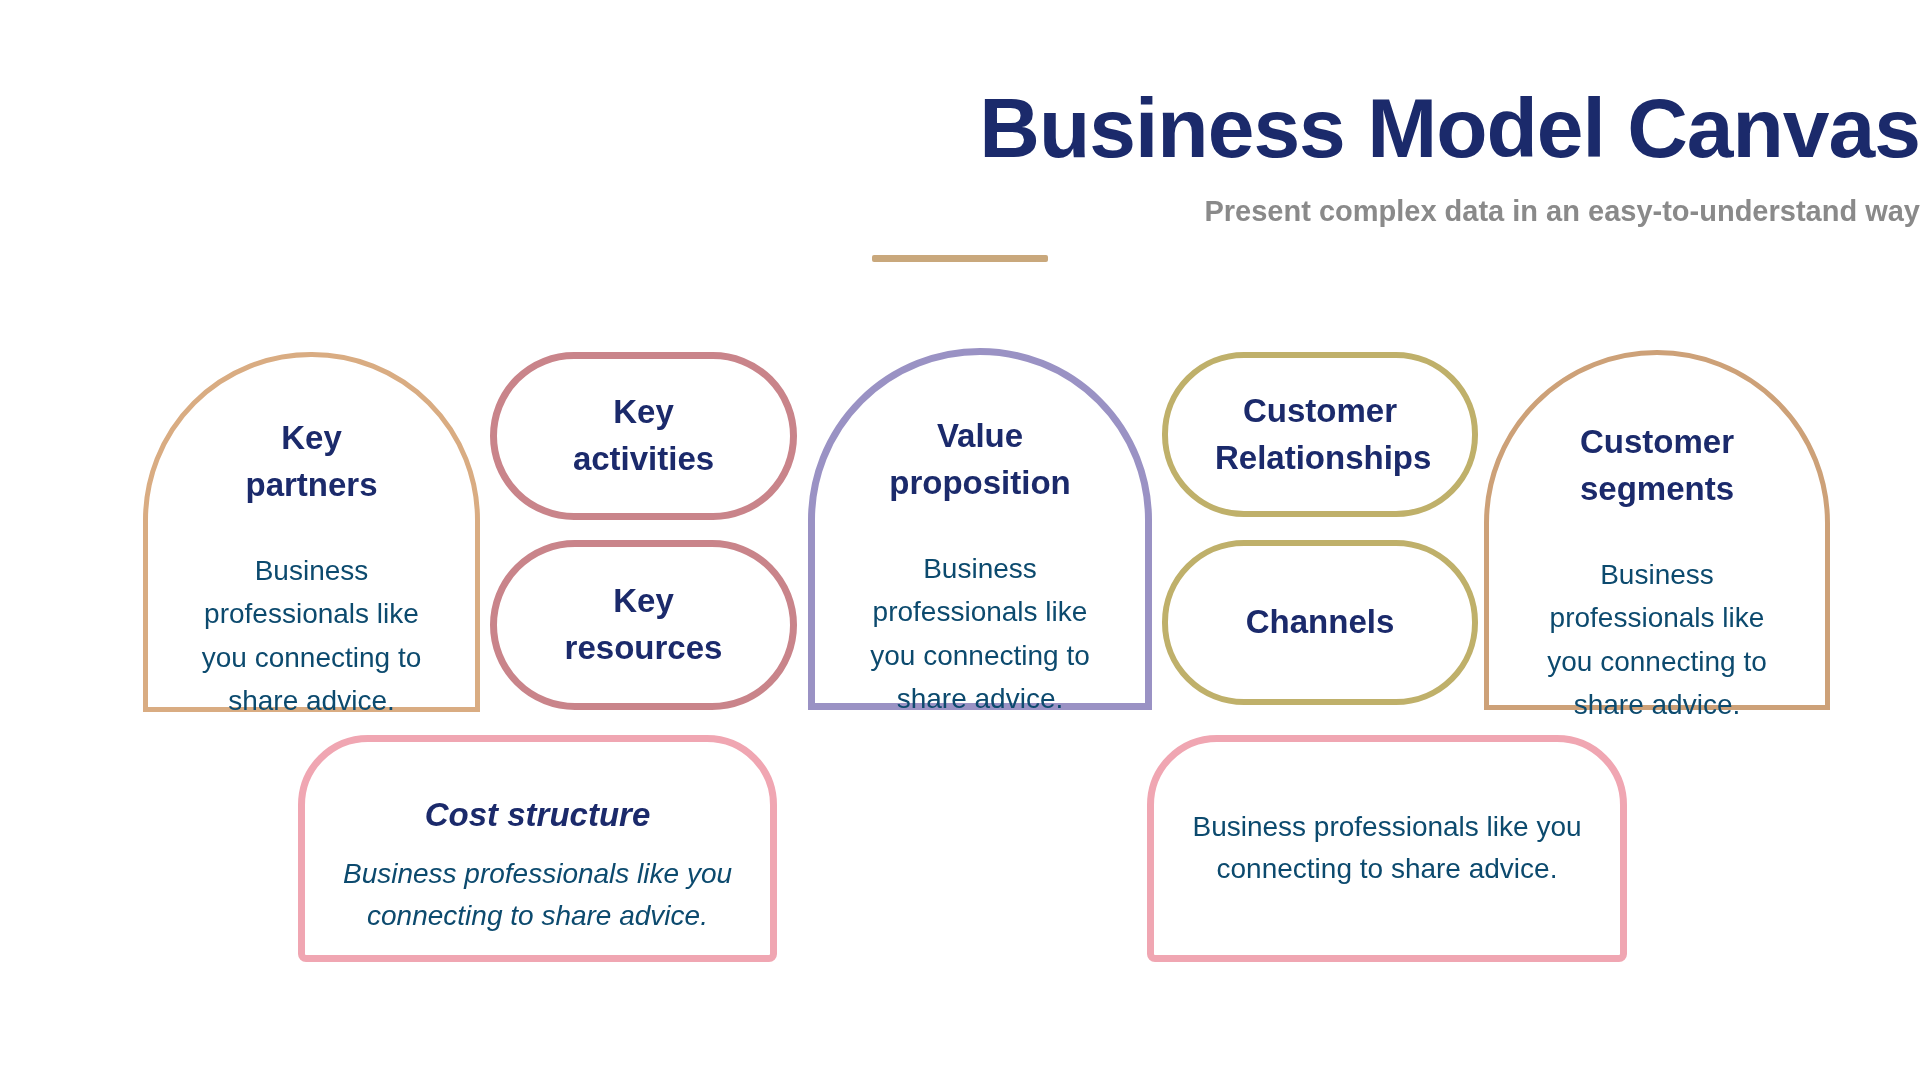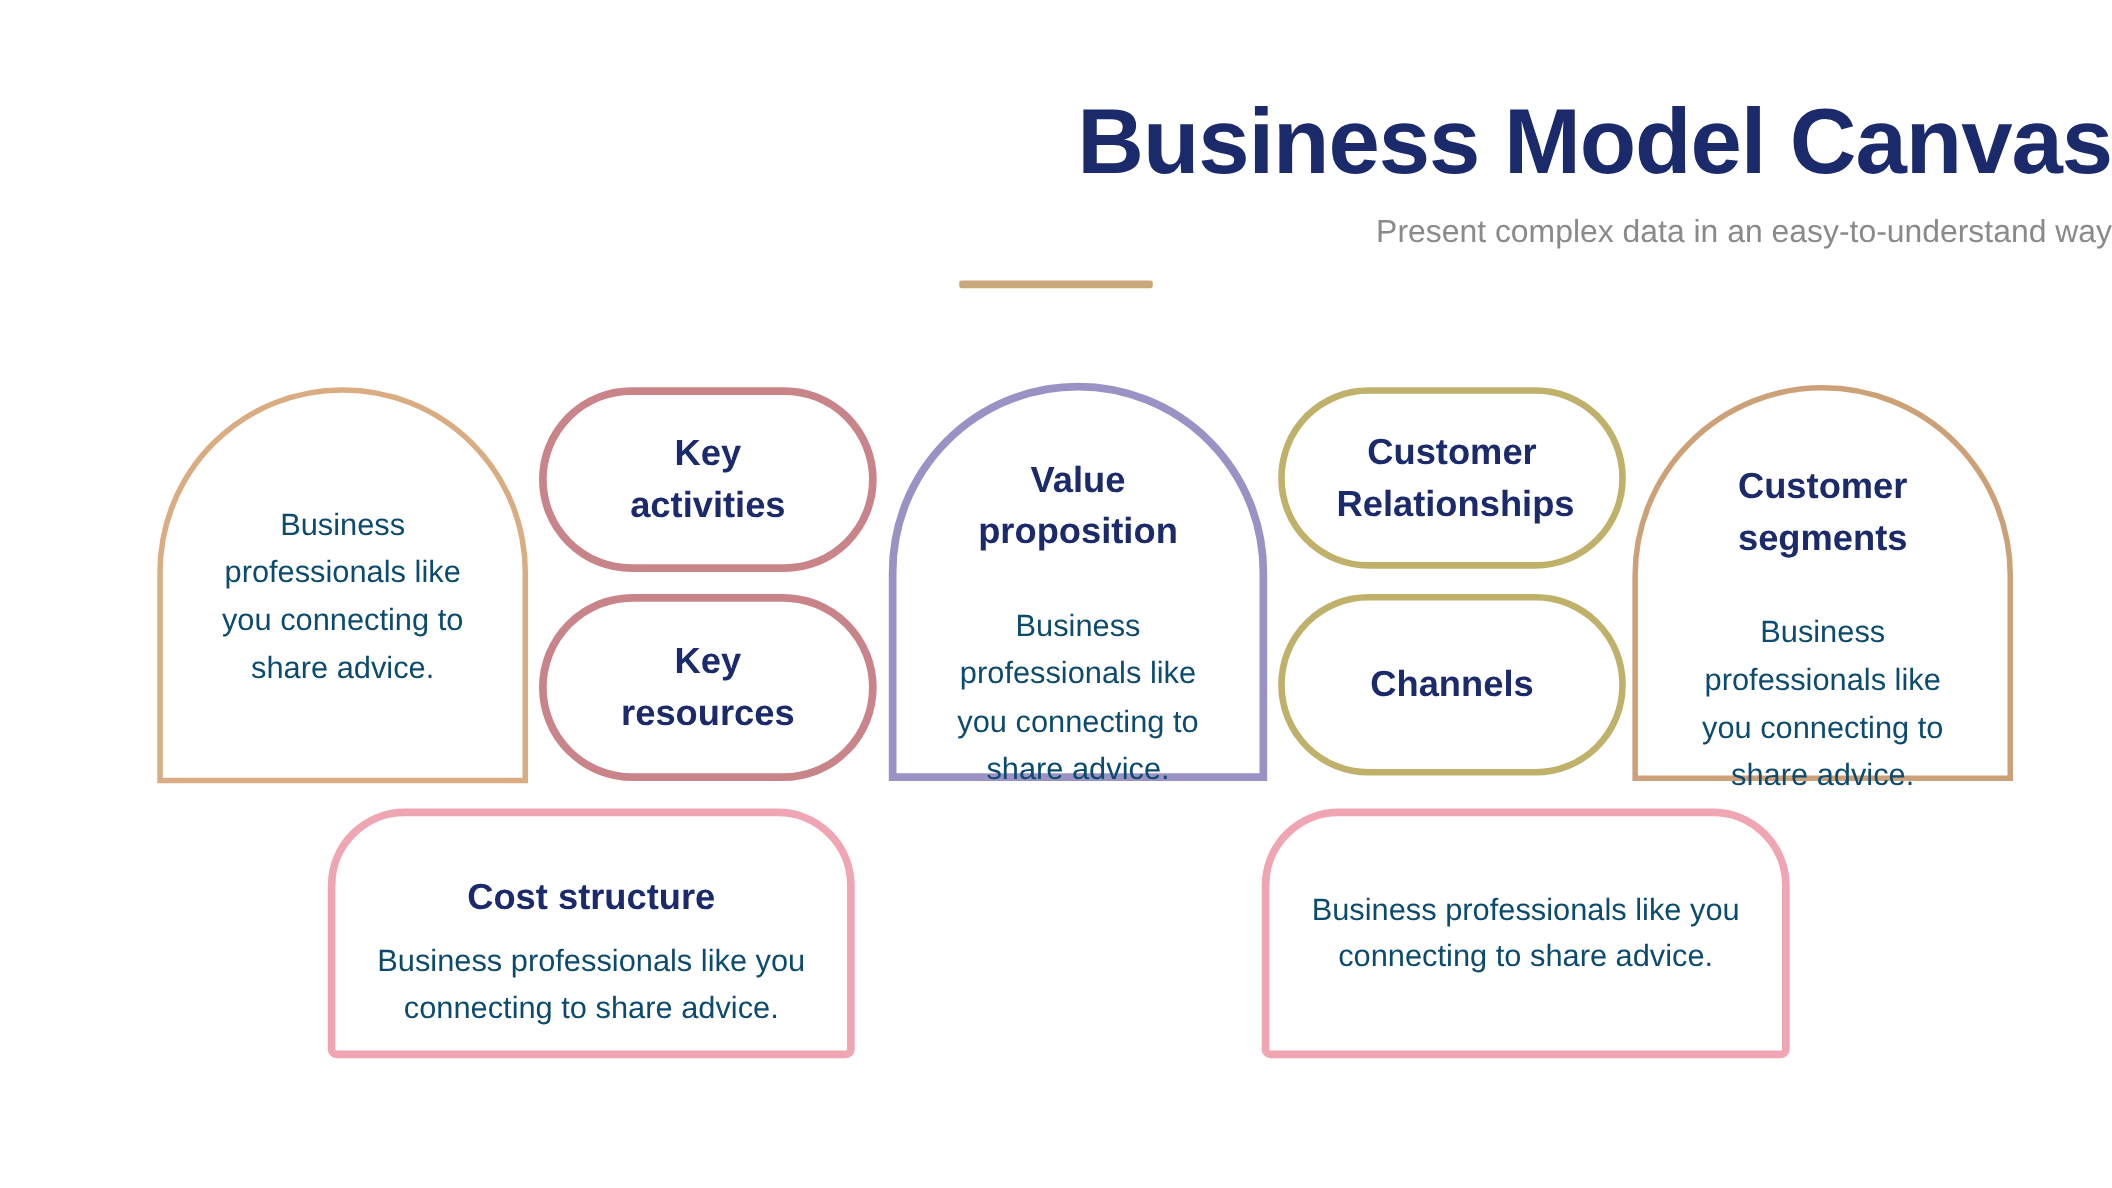--- a/index.html
+++ b/index.html
@@ -18,21 +18,21 @@
     margin: 86px 0 0;
     font-size: 84px;
     font-weight: 700;
     letter-spacing: -1px;
     line-height: 1;
     color: #1B2A6B;
   }
   .page-subtitle {
     margin: 24px 0 0;
     font-size: 29px;
-    font-weight: 400;
+    font-weight: 700;
     line-height: 1.2;
     color: #8A8A8A;
   }
   .divider {
     margin: 26px auto 0;
     width: 176px;
     height: 7px;
     border-radius: 2px;
     background: #C9A87C;
   }
@@ -118,39 +118,41 @@
     border-width: 5px; border-color: #CDA178;
     border-radius: 173px 173px 0 0;
   }
   .customer-segments .label { max-width: 220px; }
   .customer-segments { padding-top: 64px; }
 
   .cost-structure {
     left: 298px; top: 735px; width: 479px; height: 227px;
     border-width: 7px; border-color: #F0A6B2;
     border-radius: 70px 70px 8px 8px;
+    font-style: italic;
   }
   .revenue-streams {
     left: 1147px; top: 735px; width: 480px; height: 227px;
     border-width: 7px; border-color: #F0A6B2;
     border-radius: 70px 70px 8px 8px;
   }
 </style>
 </head>
 <body>
 
 <div class="stage">
 
   <div class="header">
     <h1 class="page-title" style="color: rgb(27, 42, 107);">Business Model Canvas</h1>
     <p class="page-subtitle" style="color: rgb(138, 138, 138);">Present complex data in an easy-to-understand way</p>
     <div class="divider" style="background: rgb(201, 168, 124);"></div>
   </div>
 
   <section class="block arch key-partners" style="border-color: rgb(217, 172, 130);">
+    <h2 class="label">Key partners</h2>
     <p class="desc">Business professionals like you connecting to share advice.</p>
   </section>
 
   <section class="block pill key-resources" style="border-color: rgb(201, 132, 138);">
     <h2 class="label">Key resources</h2>
   </section>
 
   <section class="block pill key-activities" style="border-color: rgb(201, 132, 138);">
     <h2 class="label">Key activities</h2>
   </section>

